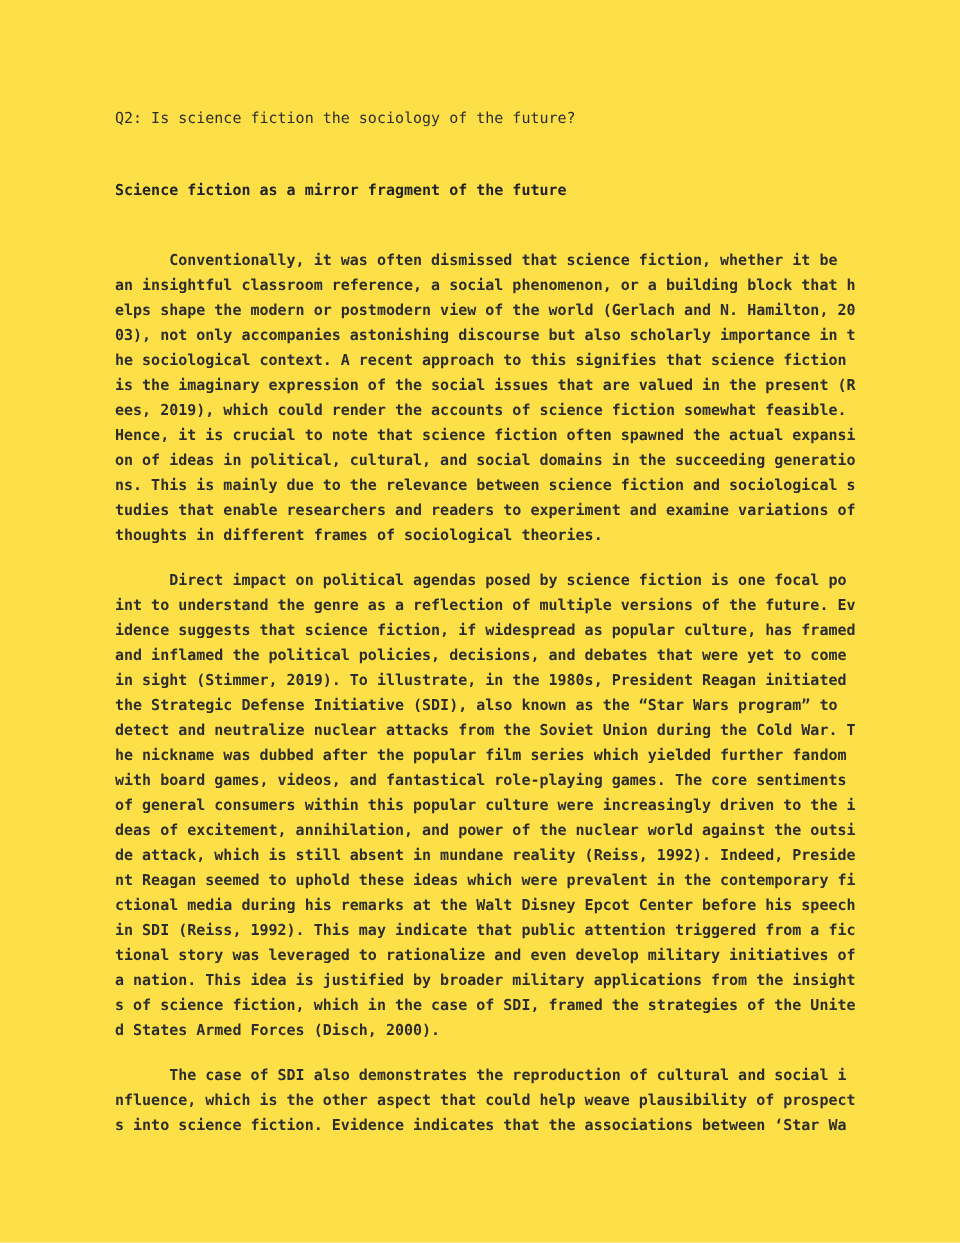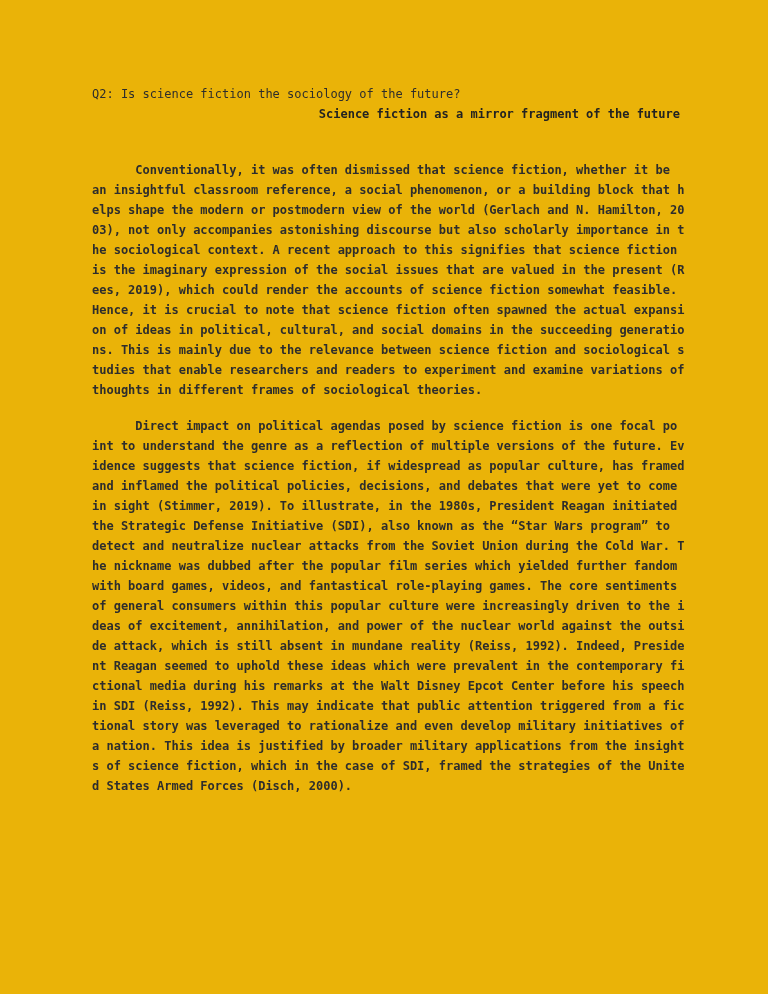--- a/index.html
+++ b/index.html
@@ -11,33 +11,34 @@
     width: 768px;
     height: 994px;
     overflow: hidden;
     font-family: "DejaVu Sans Mono", "Liberation Mono", monospace;
   }
   .page {
     box-sizing: border-box;
     width: 768px;
     height: 994px;
     padding: 84px 88px 0 92px;
-    background: #eab308;
+    background: #fde047;
     color: #2d2d2d;
   }
   .question {
     font-size: 12px;
     line-height: 20px;
     white-space: pre;
   }
   .heading {
     font-size: 12px;
     line-height: 20px;
     font-weight: bold;
-    text-align: right;
+    text-align: left;
+    margin-top: 38px;
     white-space: pre;
     color: #222222;
   }
   .para {
     font-size: 12px;
     line-height: 20px;
     white-space: pre;
     margin: 16px 0 0 0;
     font-weight: bold;
   }
@@ -79,13 +80,16 @@
 deas of excitement, annihilation, and power of the nuclear world against the outsi
 de attack, which is still absent in mundane reality (Reiss, 1992). Indeed, Preside
 nt Reagan seemed to uphold these ideas which were prevalent in the contemporary fi
 ctional media during his remarks at the Walt Disney Epcot Center before his speech
 in SDI (Reiss, 1992). This may indicate that public attention triggered from a fic
 tional story was leveraged to rationalize and even develop military initiatives of
 a nation. This idea is justified by broader military applications from the insight
 s of science fiction, which in the case of SDI, framed the strategies of the Unite
 d States Armed Forces (Disch, 2000).</div>
 
+  <div class="para">      The case of SDI also demonstrates the reproduction of cultural and social i
+nfluence, which is the other aspect that could help weave plausibility of prospect
+s into science fiction. Evidence indicates that the associations between ‘Star Wa</div>
 </div>
 
 </body></html>

